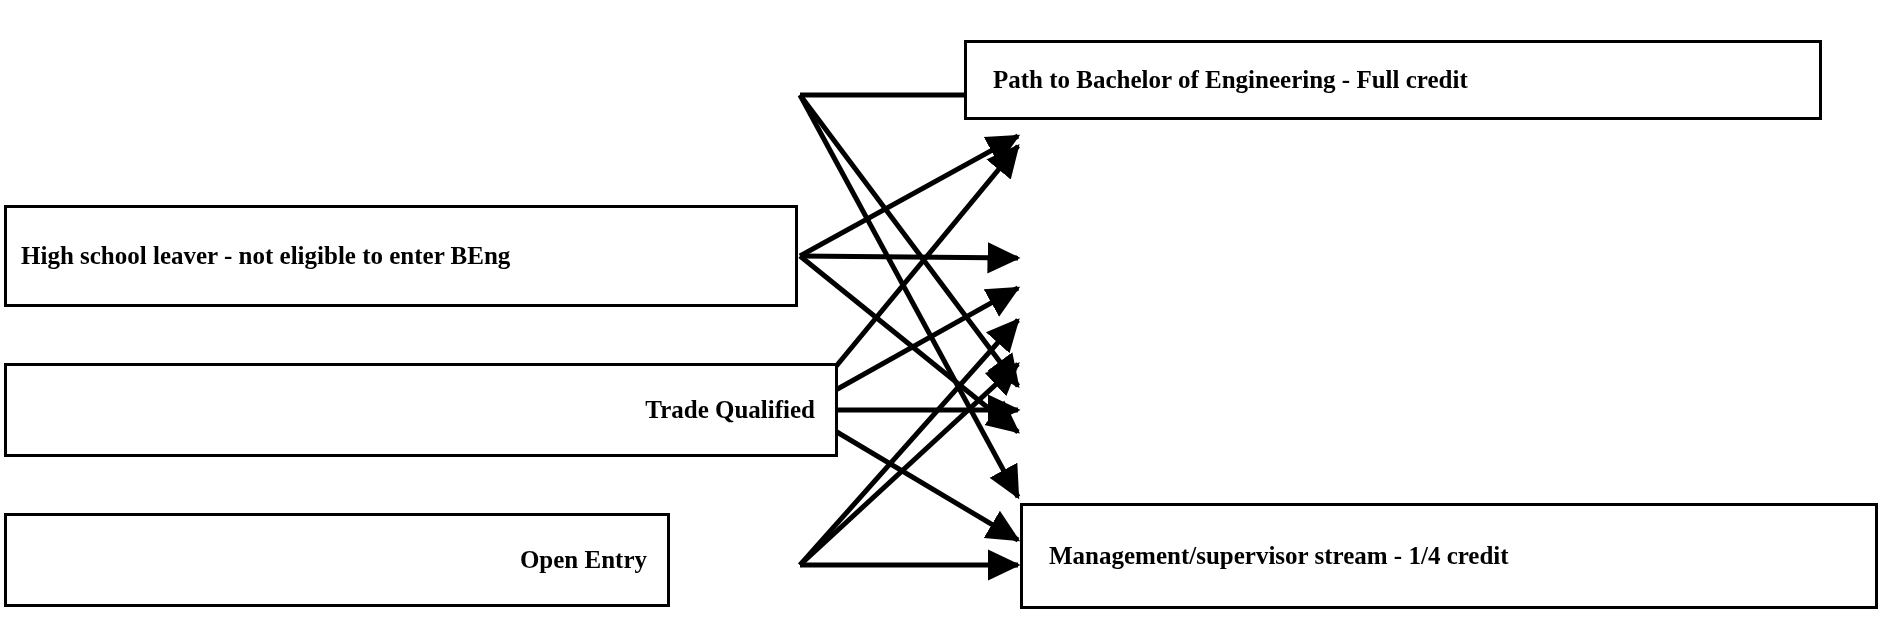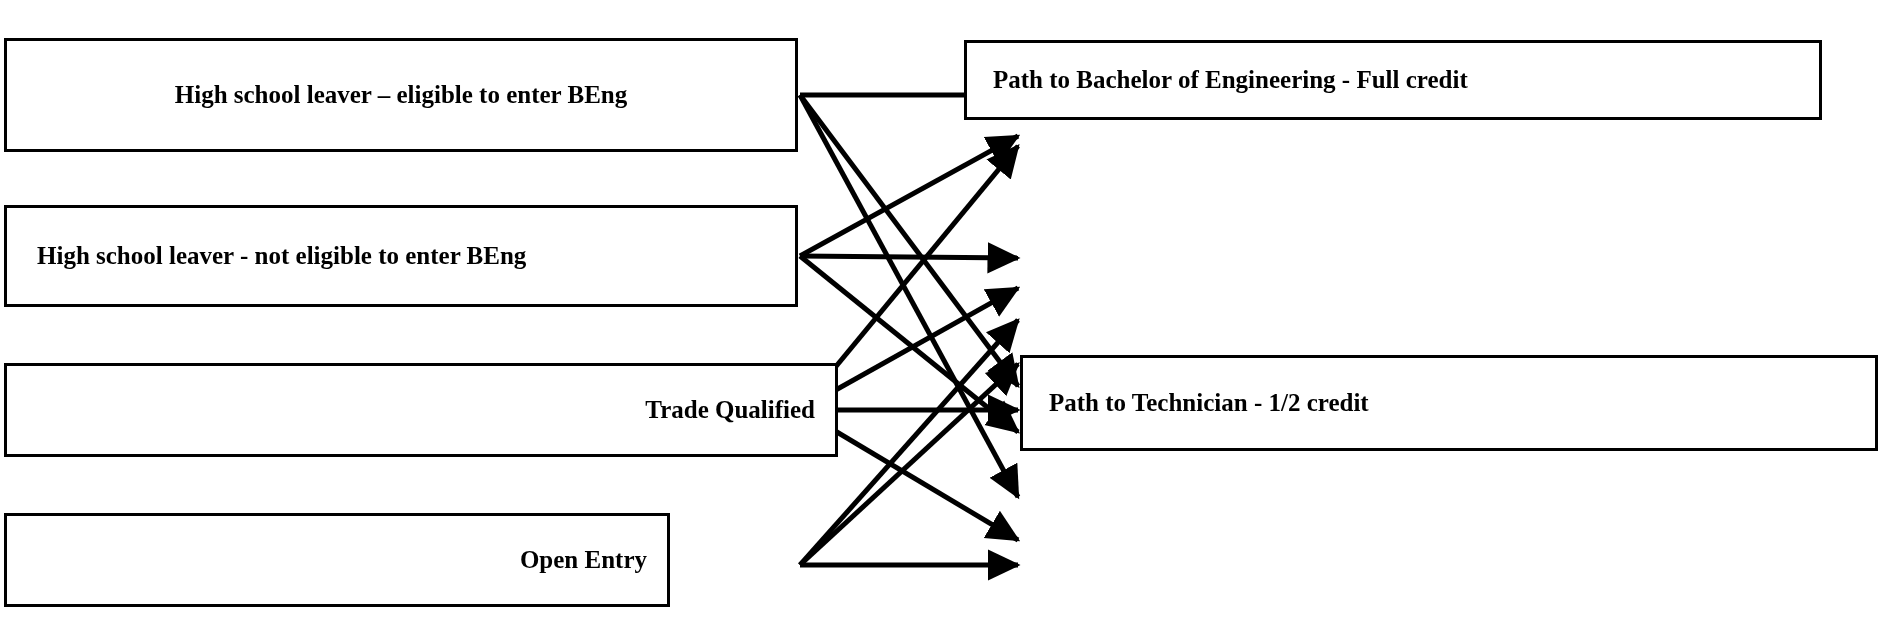--- a/index.html
+++ b/index.html
@@ -28,21 +28,21 @@
     display:block;
     width:100%;
     font-weight:bold;
     font-size:25px;
     line-height:1.1;
     color:#000000;
     white-space:nowrap;
   }
   .node.left  .label{ text-align:right; padding-right:20px; }
   .node.left.lead .label{ text-align:center; padding-right:0; }
-  .node.left.lead2 .label{ text-align:left; padding-left:30px; }
+  .node.left.lead2 .label{ text-align:left; padding-left:14px; }
   .node.right .label{ text-align:left;  padding-left:26px; }
 
   #edges{
     position:absolute;
     left:0; top:0;
     width:1886px;
     height:617px;
     z-index:1;
     pointer-events:none;
   }
@@ -68,39 +68,36 @@
         <line x1="800" y1="410" x2="1018" y2="146" stroke="#000000" stroke-width="5" marker-end="url(#ah)"></line>
         <line x1="800" y1="410" x2="1018" y2="288" stroke="#000000" stroke-width="5" marker-end="url(#ah)"></line>
         <line x1="800" y1="410" x2="1018" y2="410" stroke="#000000" stroke-width="5" marker-end="url(#ah)"></line>
         <line x1="800" y1="410" x2="1018" y2="540" stroke="#000000" stroke-width="5" marker-end="url(#ah)"></line>
         <line x1="800" y1="565" x2="1018" y2="320" stroke="#000000" stroke-width="5" marker-end="url(#ah)"></line>
         <line x1="800" y1="565" x2="1018" y2="364" stroke="#000000" stroke-width="5" marker-end="url(#ah)"></line>
         <line x1="800" y1="565" x2="1018" y2="565" stroke="#000000" stroke-width="5" marker-end="url(#ah)"></line>
       </g>
   </svg>
 
-  <div class="node left lead" style="left: 4px; top: 38px; width: 794px; height: 114px;">
-    <span class="label">High school leaver – eligible to enter BEng</span>
-  </div>
 
   <div class="node left lead2" style="left: 4px; top: 205px; width: 794px; height: 102px;">
     <span class="label">High school leaver - not eligible to enter BEng</span>
   </div>
 
   <div class="node left" style="left: 4px; top: 363px; width: 834px; height: 94px;">
     <span class="label">Trade Qualified</span>
   </div>
 
   <div class="node left" style="left: 4px; top: 513px; width: 666px; height: 94px;">
     <span class="label">Open Entry</span>
   </div>
 
   <div class="node right" style="left: 964px; top: 40px; width: 858px; height: 80px;">
     <span class="label">Path to Bachelor of Engineering - Full credit</span>
   </div>
 
 
-  <div class="node right" style="left: 1020px; top: 355px; width: 858px; height: 96px;">
-    <span class="label">Path to Technician - 1/2 credit</span>
+
+  <div class="node right" style="left: 1020px; top: 503px; width: 858px; height: 106px;">
+    <span class="label">Management/supervisor stream - 1/4 credit</span>
   </div>
-
 
 </div>
 
 </body></html>

